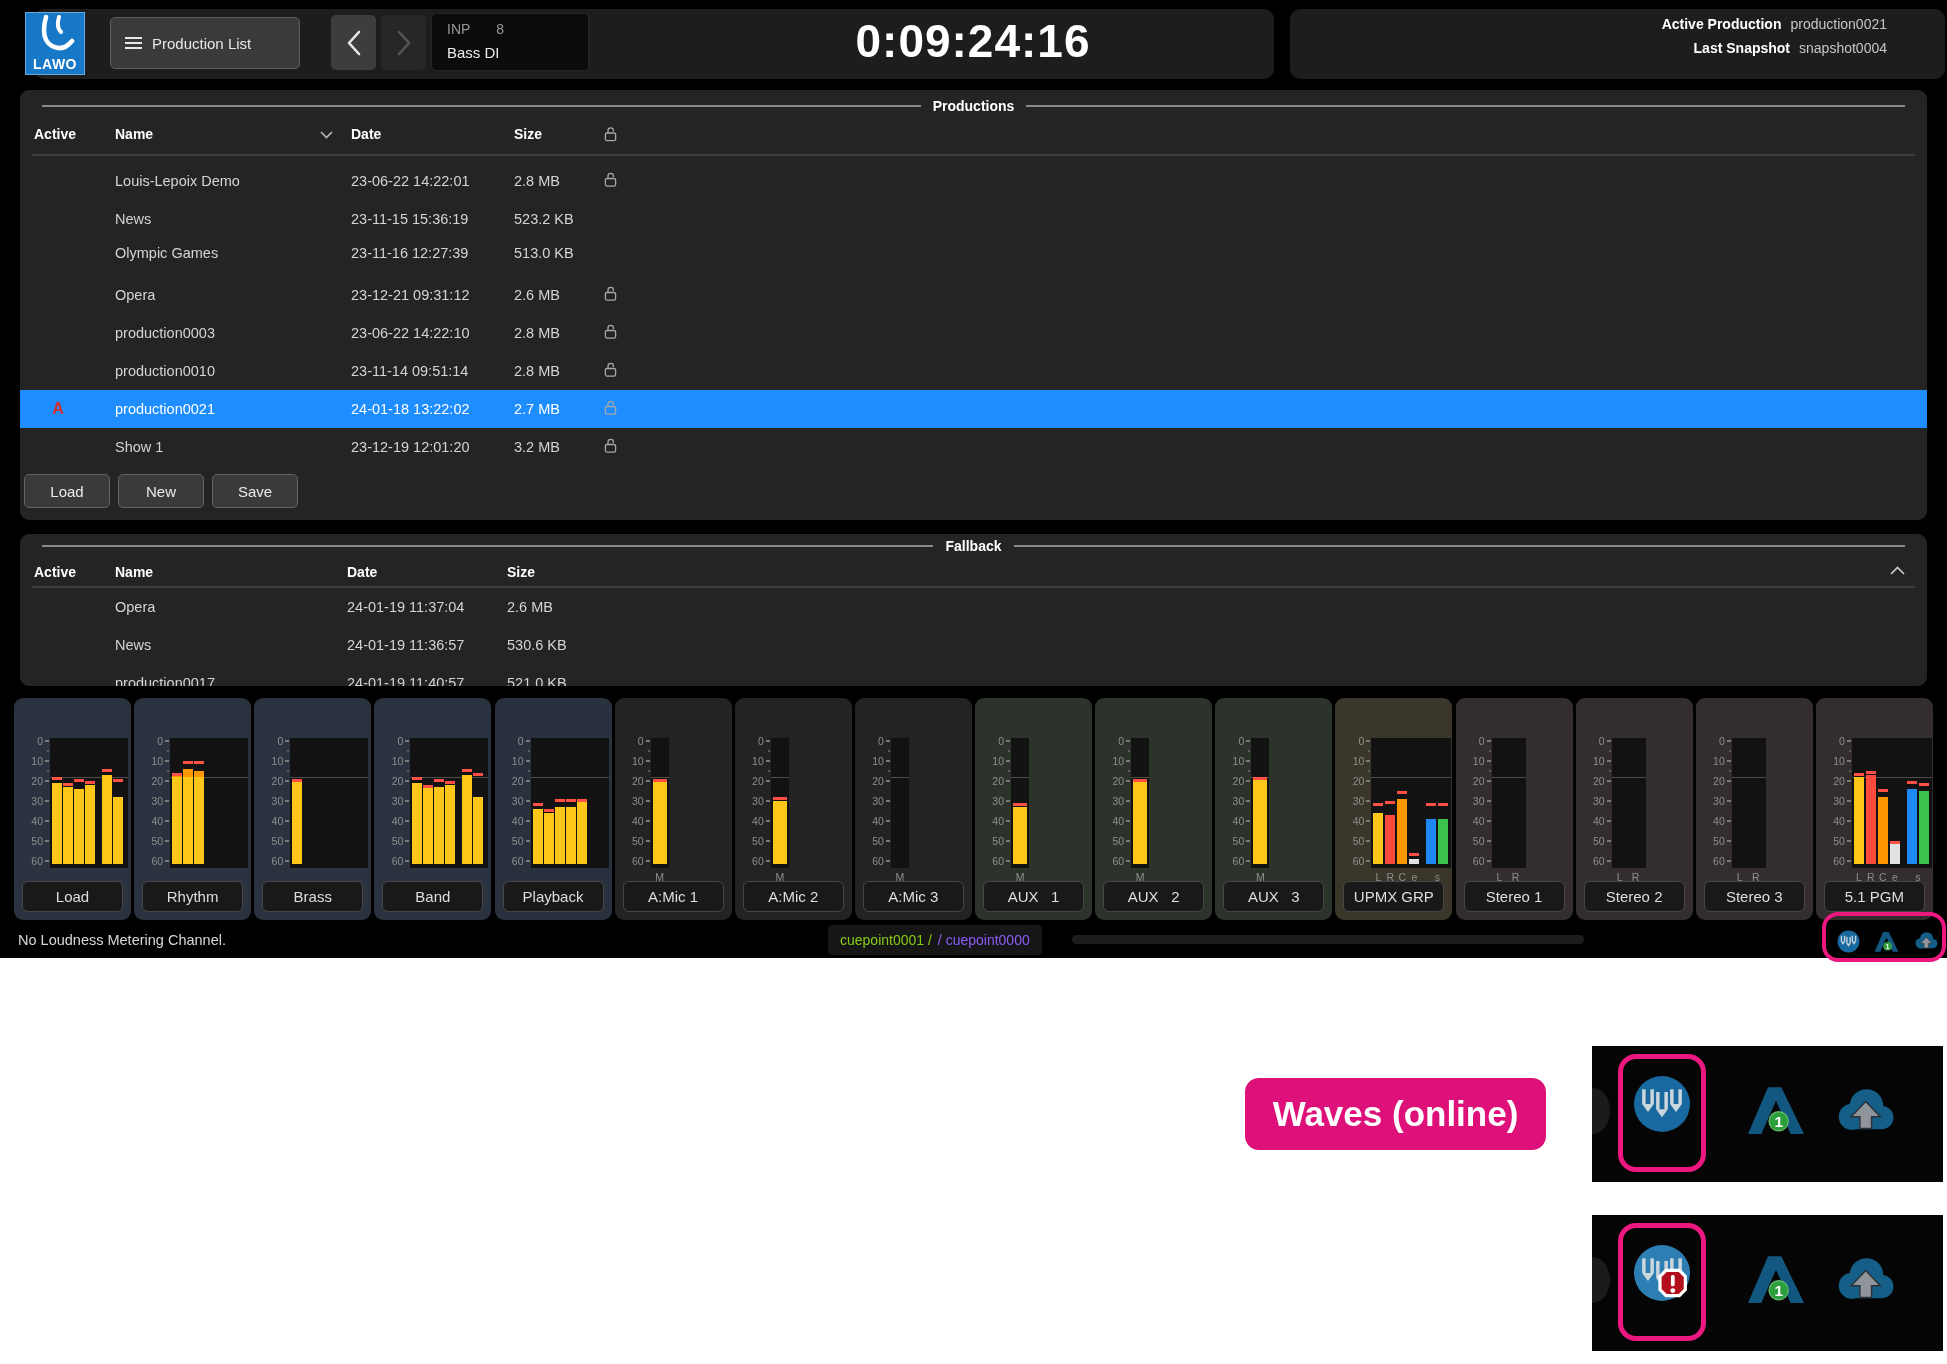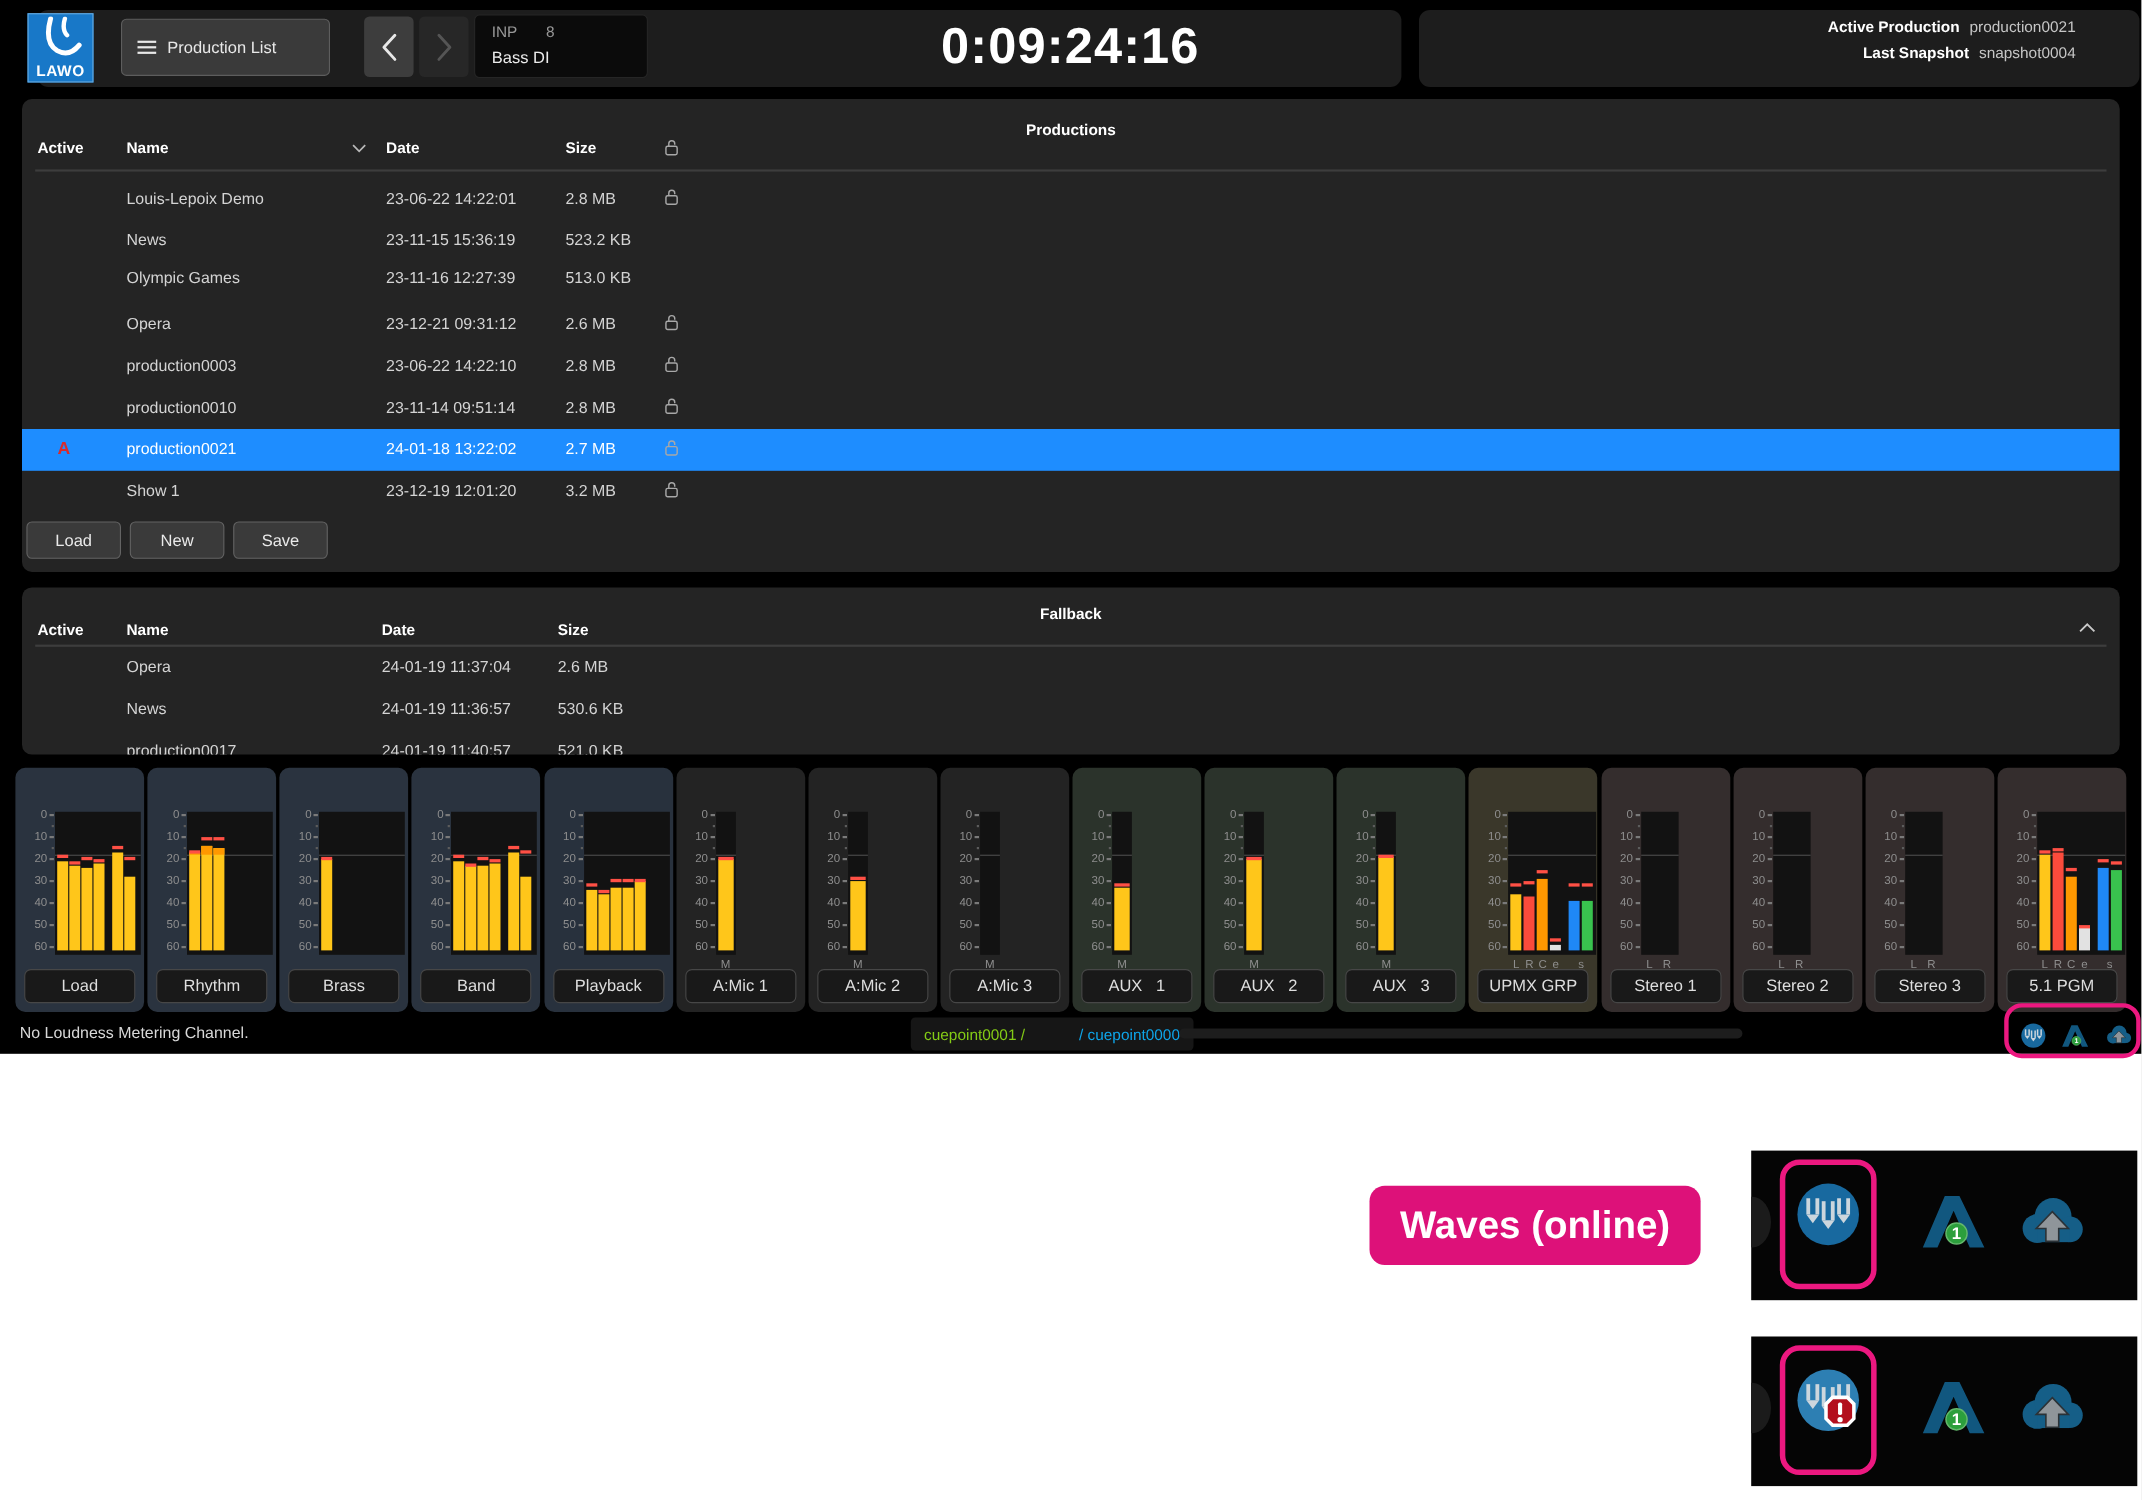--- a/index.html
+++ b/index.html
@@ -29,21 +29,21 @@
   .timer { position:absolute; left:973px; top:14px; transform:translateX(-50%); color:#fff; font-size:46px; font-weight:bold; letter-spacing:1px; white-space:nowrap; }
   .prodinfo { position:absolute; right:60px; top:16px; text-align:right; }
   .prodinfo .row { display:flex; justify-content:flex-end; gap:9px; margin-bottom:8px; font-size:14px; }
   .prodinfo .lbl { color:#fff; font-weight:bold; }
   .prodinfo .val { color:#c6c6c6; }
 
   
   .panel { position:absolute; left:20px; width:1907px; background:#242424; border-radius:9px; overflow:hidden; }
   .panel-productions { top:90px; height:430px; }
   .panel-fallback { top:534px; height:152px; }
-  .panel-title { position:absolute; left:22px; right:22px; display:flex; align-items:center; gap:12px;flex-direction:column; }
+  .panel-title { position:absolute; left:22px; right:22px; display:flex; align-items:center; gap:12px; }
   .panel-title .line { flex:1; height:2px; background:#8a8a8a; }
   .panel-title .t { color:#fff; font-size:14px; font-weight:bold; white-space:nowrap; }
   .thead { position:absolute; font-size:14px; font-weight:bold; color:#fff; }
   .hdr-sep { position:absolute; left:12px; right:12px; height:2px; background:#3d3d3d; }
   .table-row { position:absolute; left:0; width:100%; height:38px; }
   .table-row.selected { background:#1e8dff; }
   .table-row span { position:absolute; top:50%; transform:translateY(-50%); font-size:14.5px; color:#d4d4d4; white-space:nowrap; }
   .table-row.selected span { color:#fff; }
   .table-row .col-active { left:14px; width:48px; text-align:center; color:#d82b2b !important; font-weight:bold; font-size:16px; }
   .col-name { left:95px; } .col-date { left:331px; } .col-size { left:494px; }
@@ -64,21 +64,21 @@
   .mbar { position:absolute; bottom:4px; }
   .mbar .cap { position:absolute; top:0; left:0; width:100%; }
   .mpeak { position:absolute; height:3px; }
   .chlbl { position:absolute; transform:translateX(-50%); font-size:10.5px; color:#8e8e8e; top:173px; }
   .ch-btn { position:absolute; left:8px; right:8px; bottom:8px; height:31px; background:#191919; border:1px solid #474747; border-radius:6px; color:#dedede; font-size:15px; display:flex; align-items:center; justify-content:center; white-space:pre; }
 
   
   .statusbar { position:absolute; left:0; top:922px; width:1947px; height:36px; }
   .status-msg { position:absolute; left:18px; top:50%; transform:translateY(-50%); color:#d8d8d8; font-size:14.5px; }
   .cuepoints { position:absolute; left:828px; top:3px; height:30px; background:#161616; border-radius:4px; display:flex; align-items:center; padding:0 12px; font-size:14px; gap:6px; }
-  .cuepoints .c1 { color:#84cc16; } .cuepoints .c2 { color:#0ea5e9;margin-left:43px; }
+  .cuepoints .c1 { color:#84cc16; } .cuepoints .c2 { color:#8b5cf6; }
   .timeline { position:absolute; left:1072px; top:13px; width:512px; height:9px; background:#1d1d1d; border-radius:5px; }
   .status-icons { position:absolute; left:1836px; top:5px; display:flex; align-items:center; gap:12px; }
   .hl-ring { position:absolute; left:1822px; top:912px; width:124px; height:50px; border:4px solid #ec1880; border-radius:16px; }
 
   
   .badge { position:absolute; background:#dd1179; border-radius:14px; color:#fff; font-weight:bold; font-size:35px; display:flex; align-items:center; justify-content:center; }
   .badge-online { left:1245px; top:1078px; width:301px; height:72px; }
   .badge-offline { left:1245px; top:1246px; width:322px; height:74px; }
   .icon-panel { position:absolute; left:1592px; width:351px; height:136px; background:#050505; overflow:hidden; }
   .icon-panel.online { top:1046px; }

